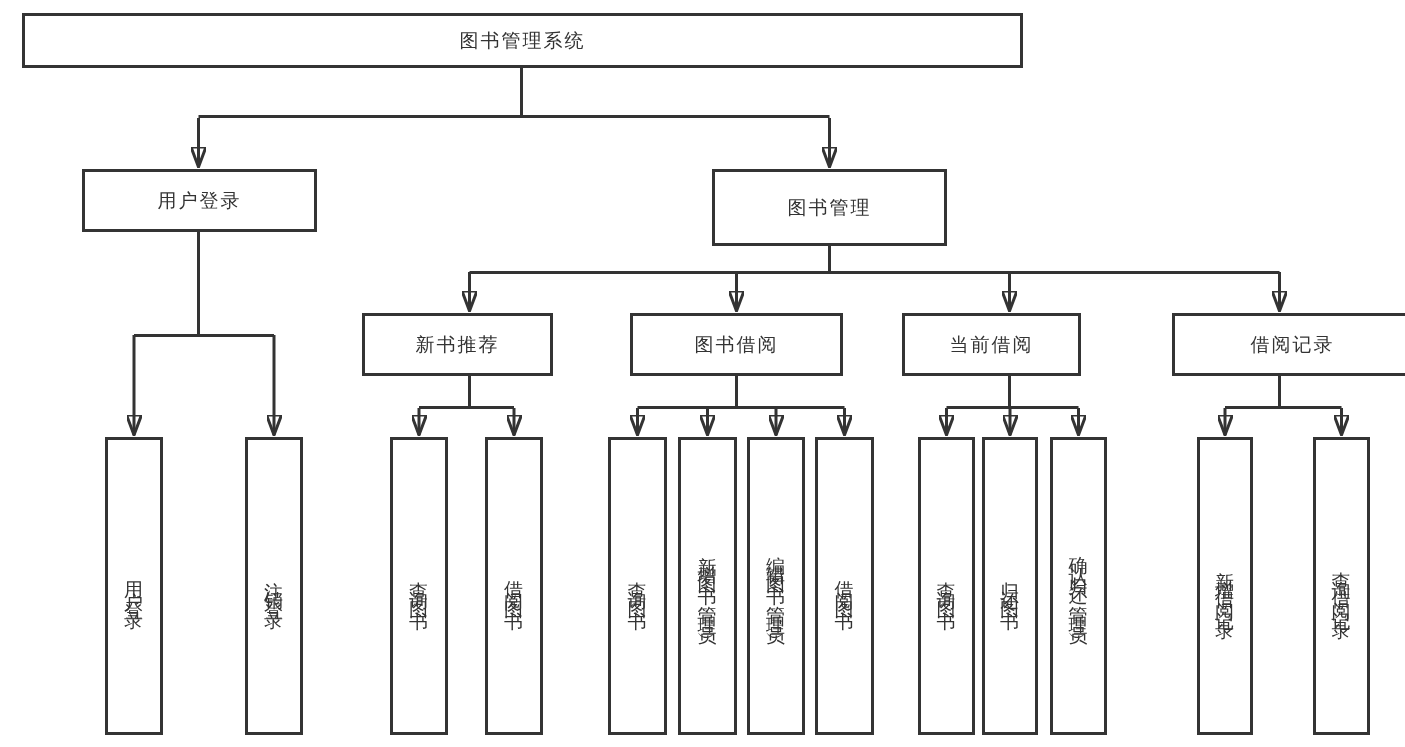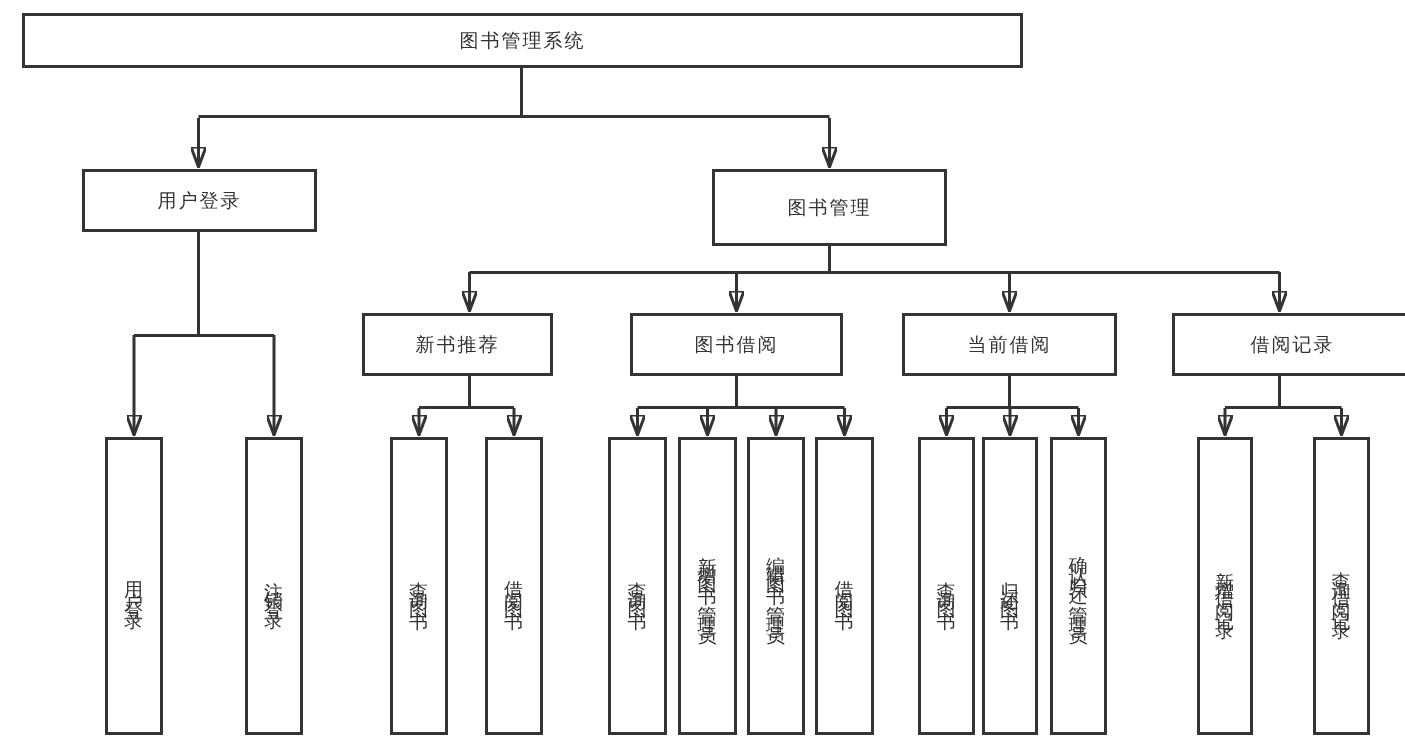--- a/index.html
+++ b/index.html
@@ -103,21 +103,21 @@
     <path d="M1341.5,408 V435" marker-end="url(#ah)"></path>
   </svg>
 
   <div class="box hbox" style="left:22px; top:13px; width:1001px; height:55px;">图书管理系统</div>
 
   <div class="box hbox" style="left:82px; top:169px; width:235px; height:63px;">用户登录</div>
   <div class="box hbox" style="left:712px; top:169px; width:235px; height:77px;">图书管理</div>
 
   <div class="box hbox" style="left:362px; top:313px; width:191px; height:63px;">新书推荐</div>
   <div class="box hbox" style="left:630px; top:313px; width:213px; height:63px;">图书借阅</div>
-  <div class="box hbox" style="left:902px; top:313px; width:215px; height:63px;">当前借阅</div>
+  <div class="box hbox" style="left:902px; top:313px; width:179px; height:63px;">当前借阅</div>
   <div class="box hbox" style="left:1172px; top:313px; width:241px; height:63px;">借阅记录</div>
 
   <div class="box vbox" style="left:105px; width:58px;">用户登录</div>
   <div class="box vbox" style="left:245px; width:58px;">注销登录</div>
 
   <div class="box vbox" style="left:390px; width:58px;">查询图书</div>
   <div class="box vbox" style="left:485px; width:58px;">借阅图书</div>
 
   <div class="box vbox" style="left:608px; width:59px;">查询图书</div>
   <div class="box vbox" style="left:678px; width:59px;">新增图书（管理员）</div>

